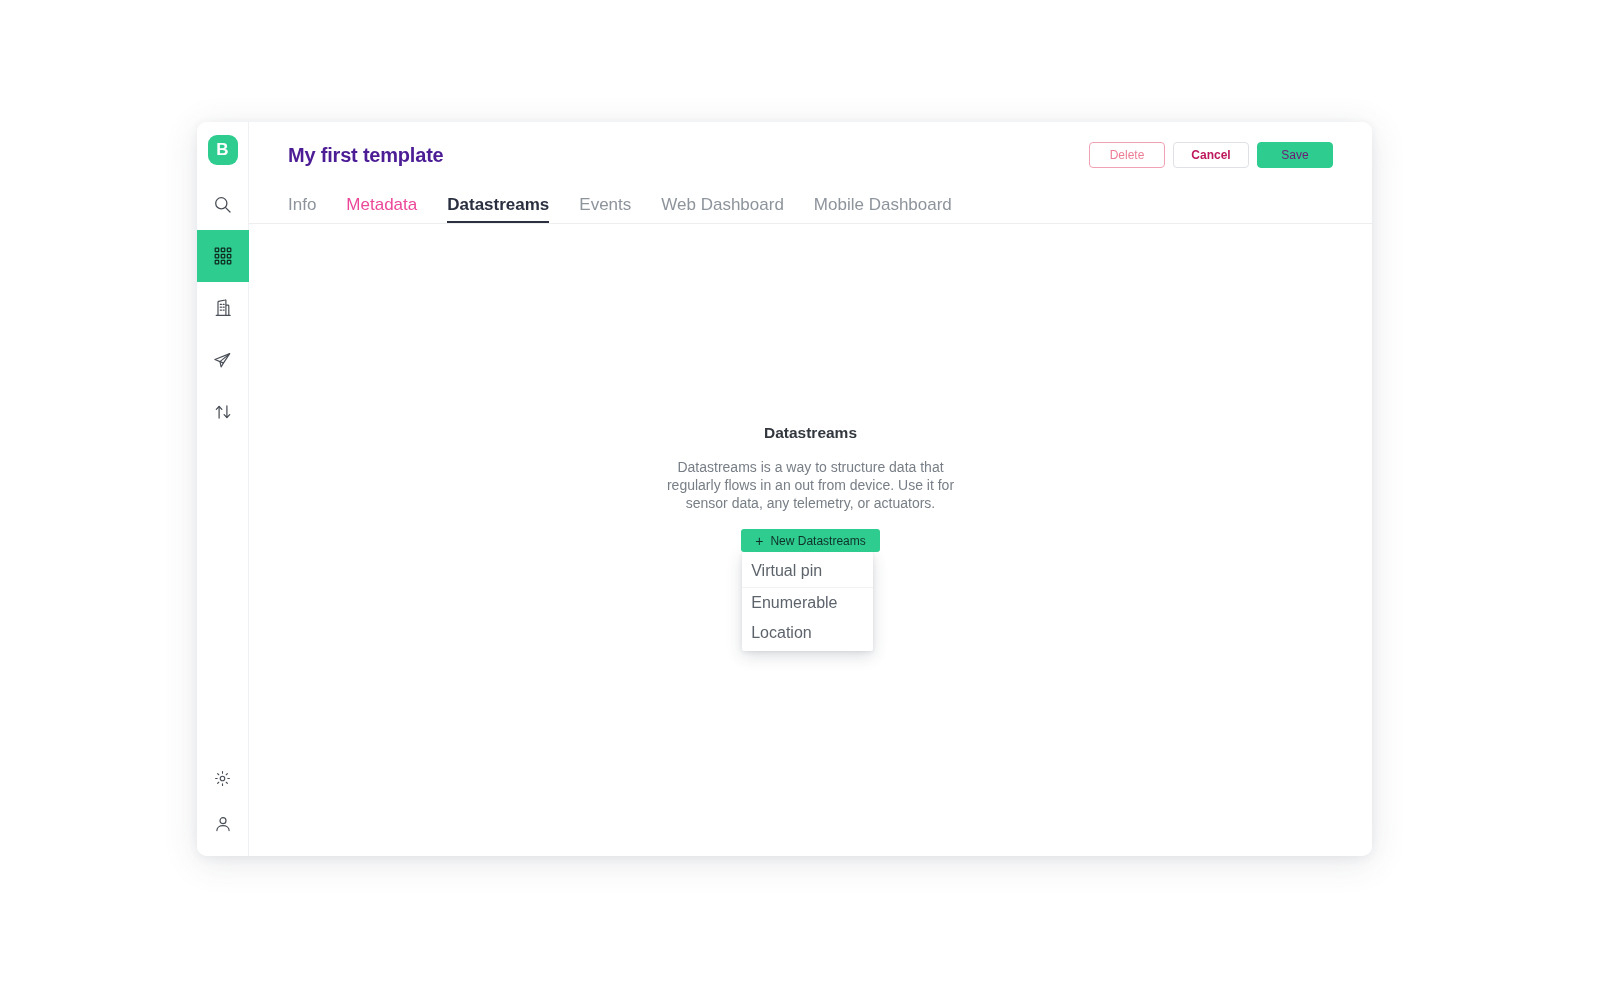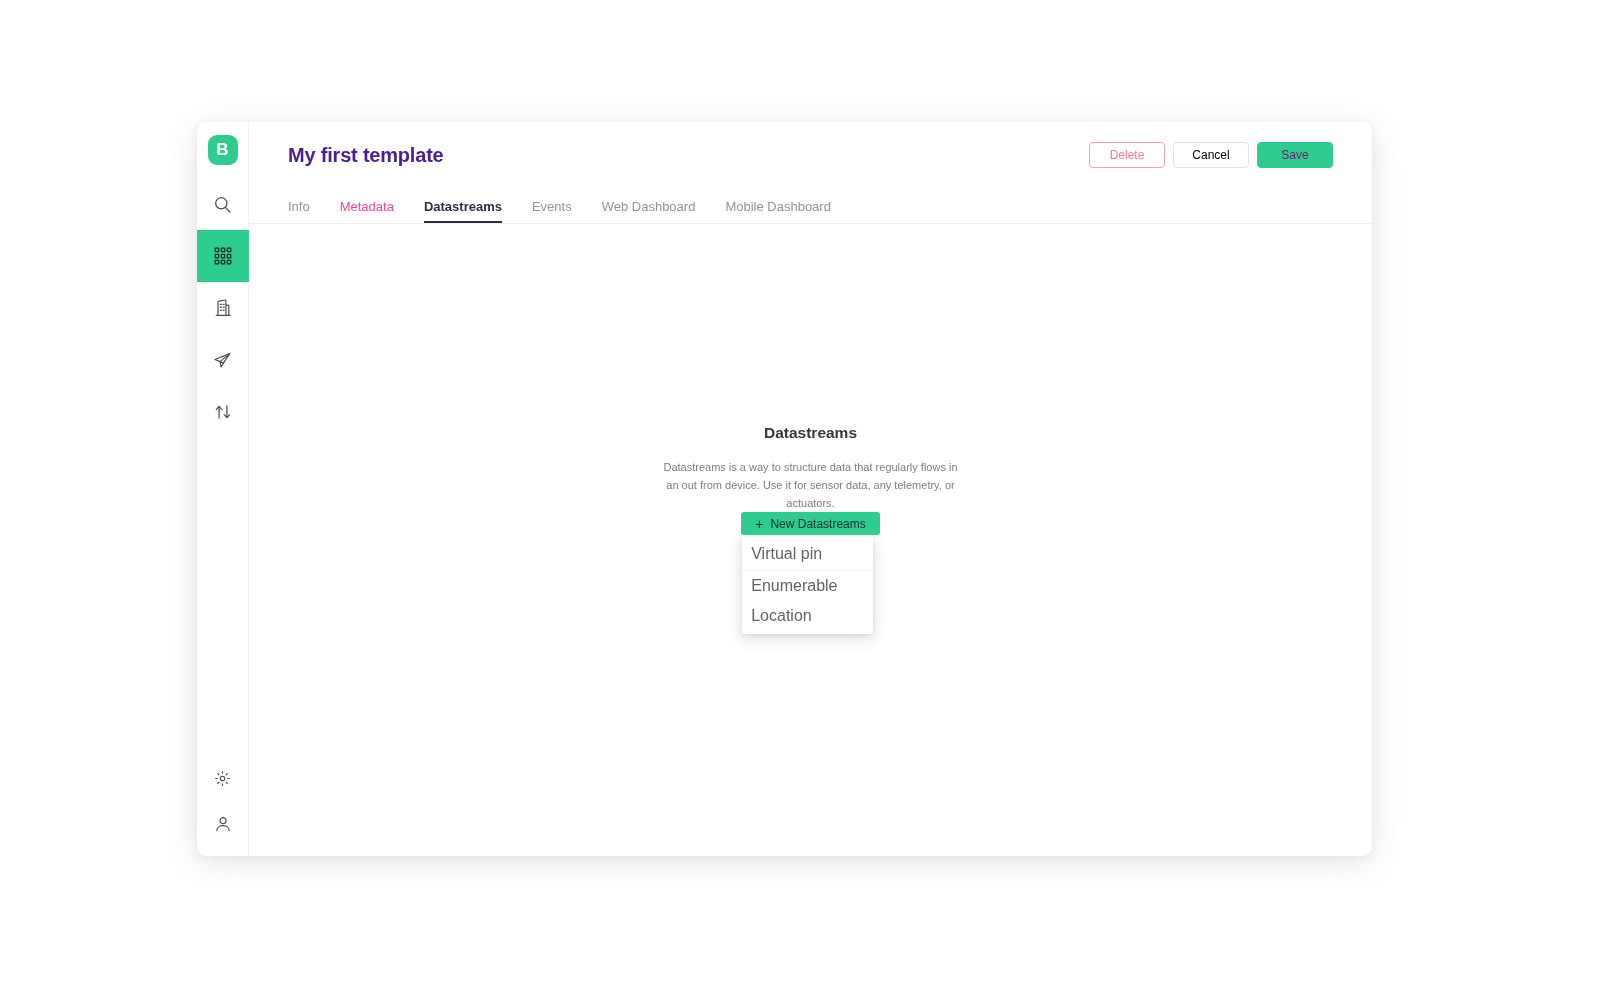--- a/index.html
+++ b/index.html
@@ -120,43 +120,44 @@
     background: #ffffff;
     padding: 0 12px;
     white-space: nowrap;
   }
   .btn-delete {
     color: #ec7d95;
     border-color: #f0a2b4;
     min-width: 76px;
   }
   .btn-cancel {
-    color: #000000;
+    color: #be185d;
     border-color: #dfe1e5;
     min-width: 76px;
+    font-weight: bold;
   }
   .btn-save {
     color: #701a75;
     background: #2ecc8f;
     border-color: #2ecc8f;
     min-width: 76px;
   }
 
   
   #tabs-row {
     flex: 0 0 auto;
     padding: 0 39px;
     border-bottom: 1px solid #eceef0;
     display: flex;
     align-items: flex-end;
     gap: 30px;
     height: 36px;
   }
   .tab {
-    font-size: 13px;
+    font-size: 17px;
     color: #8e949c;
     padding-bottom: 8px;
     cursor: pointer;
     border-bottom: 2px solid transparent;
     line-height: 1;
     white-space: nowrap;
   }
   .tab.semi { color: #ec4899; }
   .tab.active {
     color: #2b3040;
@@ -181,25 +182,26 @@
   }
 
   #empty-title {
     font-size: 15.5px;
     font-weight: bold;
     color: #33383f;
     margin-bottom: 16px;
   }
 
   #empty-desc {
-    font-size: 11px;
+    font-size: 14px;
     line-height: 18px;
     color: #787e86;
     text-align: center;
     width: 300px;
+    margin-bottom: 17px;
   }
 
   #new-datastream-wrap {
     position: relative;
   }
 
   #new-datastream-btn {
     height: 23px;
     background: #2ecc8f;
     border: none;

